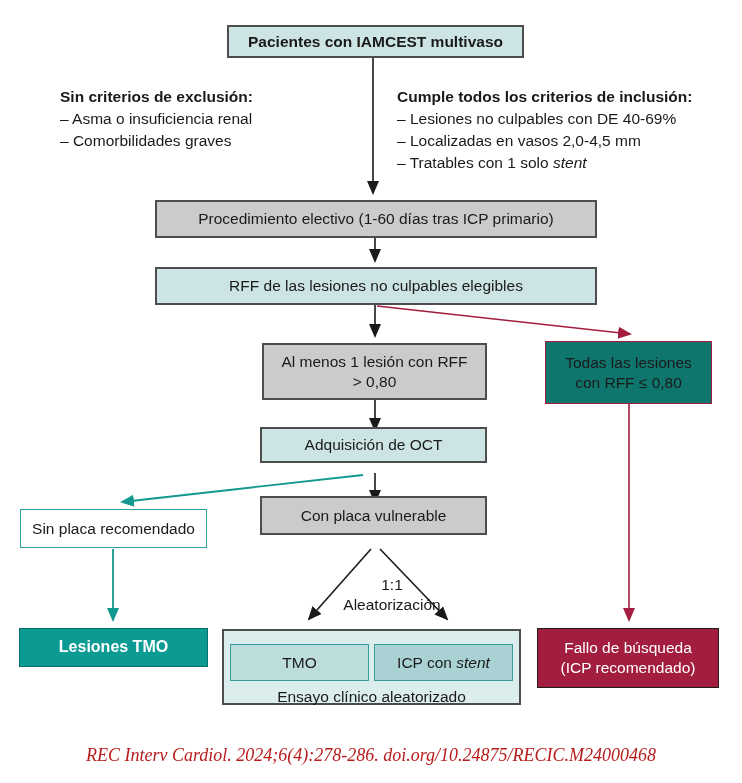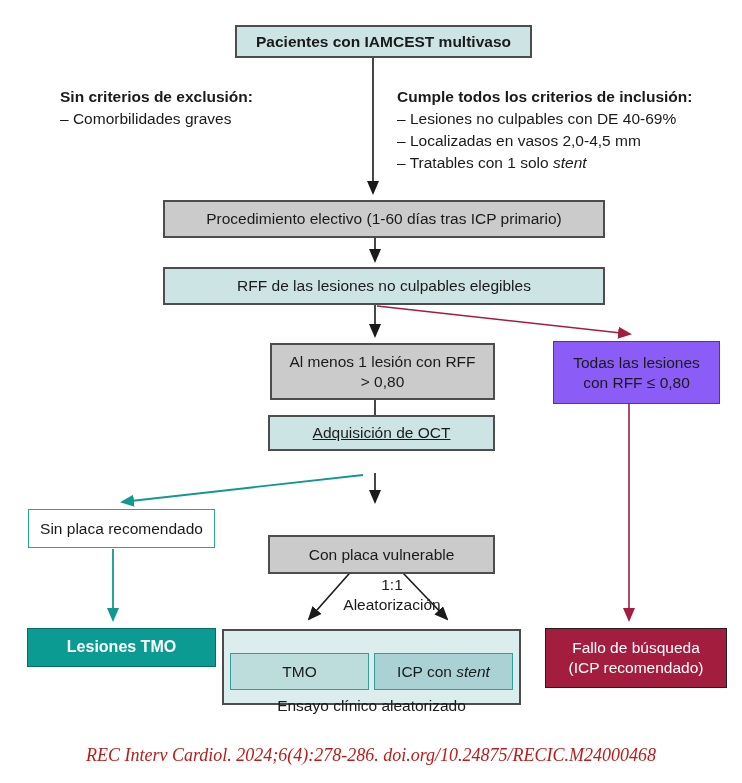--- a/index.html
+++ b/index.html
@@ -4,35 +4,35 @@
 <style>
   html,body { margin:0; padding:0; background:#ffffff; }
   .canvas {
     position:relative; width:742px; height:783px; background:#ffffff;
     font-family:"Liberation Sans", sans-serif; color:#1a1a1a; overflow:hidden;
   }
   svg.arrows { position:absolute; left:0; top:0; z-index:1; }
   .box {
     position:absolute; z-index:2; box-sizing:border-box;
     display:flex; flex-direction:column; align-items:center; justify-content:center;
-    text-align:center; font-size:15.5px; line-height:1.28;margin-left:8px;
+    text-align:center; font-size:15.5px; line-height:1.28;
   }
   .teal-fill  { background:#cde4e4; border:2px solid #4d4d4d; }
   .gray-fill  { background:#cbcbcb; border:2px solid #4d4d4d; }
-  .white-red  { background:#8b5cf6; border:1.5px solid #a31d3f; }
+  .white-red  { background:#0f766e; border:1.5px solid #a31d3f; }
   .white-teal { background:#ffffff; border:1.5px solid #2ba29c; }
   .teal-solid { background:#0c9b93; border:1.5px solid #066e68; color:#ffffff; font-weight:bold; font-size:16px; }
   .red-solid  { background:#a31d3f; border:1.5px solid #1f1f1f; color:#ffffff; font-size:15.5px; }
   .bold { font-weight:bold; }
   .criteria { position:absolute; z-index:2; font-size:15.5px; line-height:22px; }
   .criteria .title { font-weight:bold; }
   .rand-label { position:absolute; z-index:2; text-align:center; font-size:15.5px; line-height:20px; }
   .trial-container {
     position:absolute; z-index:2; box-sizing:border-box;
-    background:#dcedee; border:2px solid #4d4d4d; padding:22px 6px 0 6px;
+    background:#dcedee; border:2px solid #4d4d4d; padding:13px 6px 0 6px;
   }
   .trial-row { display:flex; justify-content:space-between; }
   .inner-box {
     box-sizing:border-box; height:37px; width:139px;
     display:flex; align-items:center; justify-content:center;
     font-size:15.5px; border:1.5px solid #339e99;
   }
   .inner-tmo { background:#bddcdc; }
   .inner-icp { background:#aad2d5; }
   .trial-label { text-align:center; font-size:15.5px; line-height:32px; }
@@ -71,20 +71,21 @@
     <line x1="380" y1="549" x2="447" y2="619" stroke="#1a1a1a" stroke-width="1.6" marker-end="url(#mk-black)"></line>
     <line x1="629" y1="404" x2="629" y2="620" stroke="#a31d3f" stroke-width="1.6" marker-end="url(#mk-red)"></line>
   </svg>
 
   <div class="box teal-fill bold" style="left:227px; top:25px; width:297px; height:33px;">
     <span>Pacientes con IAMCEST multivaso</span>
   </div>
 
   <div class="criteria" style="left:60px; top:86px; width:315px;">
     <div class="title">Sin criterios de exclusión:</div>
+    <div>– Asma o insuficiencia renal</div>
     <div>– Comorbilidades graves</div>
   </div>
 
   <div class="criteria" style="left:397px; top:86px; width:330px;">
     <div class="title">Cumple todos los criterios de inclusión:</div>
     <div>– Lesiones no culpables con DE 40-69%</div>
     <div>– Localizadas en vasos 2,0-4,5 mm</div>
     <div><span>– Tratables con 1 solo </span><span class="it">stent</span></div>
   </div>
 
@@ -99,29 +100,29 @@
   <div class="box gray-fill" style="left:262px; top:343px; width:225px; height:57px;">
     <span>Al menos 1 lesión con RFF</span>
     <span>&gt; 0,80</span>
   </div>
 
   <div class="box white-red" style="left:545px; top:341px; width:167px; height:63px;">
     <span>Todas las lesiones</span>
     <span>con RFF ≤ 0,80</span>
   </div>
 
-  <div class="box teal-fill" style="left:260px; top:415px; width:227px; height:36px;text-decoration:underline;">
+  <div class="box teal-fill" style="left:260px; top:427px; width:227px; height:36px;">
     <span>Adquisición de OCT</span>
   </div>
 
   <div class="box white-teal" style="left:20px; top:509px; width:187px; height:39px;">
     <span>Sin placa recomendado</span>
   </div>
 
-  <div class="box gray-fill" style="left:260px; top:535px; width:227px; height:39px;">
+  <div class="box gray-fill" style="left:260px; top:496px; width:227px; height:39px;">
     <span>Con placa vulnerable</span>
   </div>
 
   <div class="rand-label" style="left:332px; top:575px; width:120px;">
     <div>1:1</div>
     <div>Aleatorización</div>
   </div>
 
   <div class="box teal-solid" style="left:19px; top:628px; width:189px; height:39px;">
     <span>Lesiones TMO</span>

